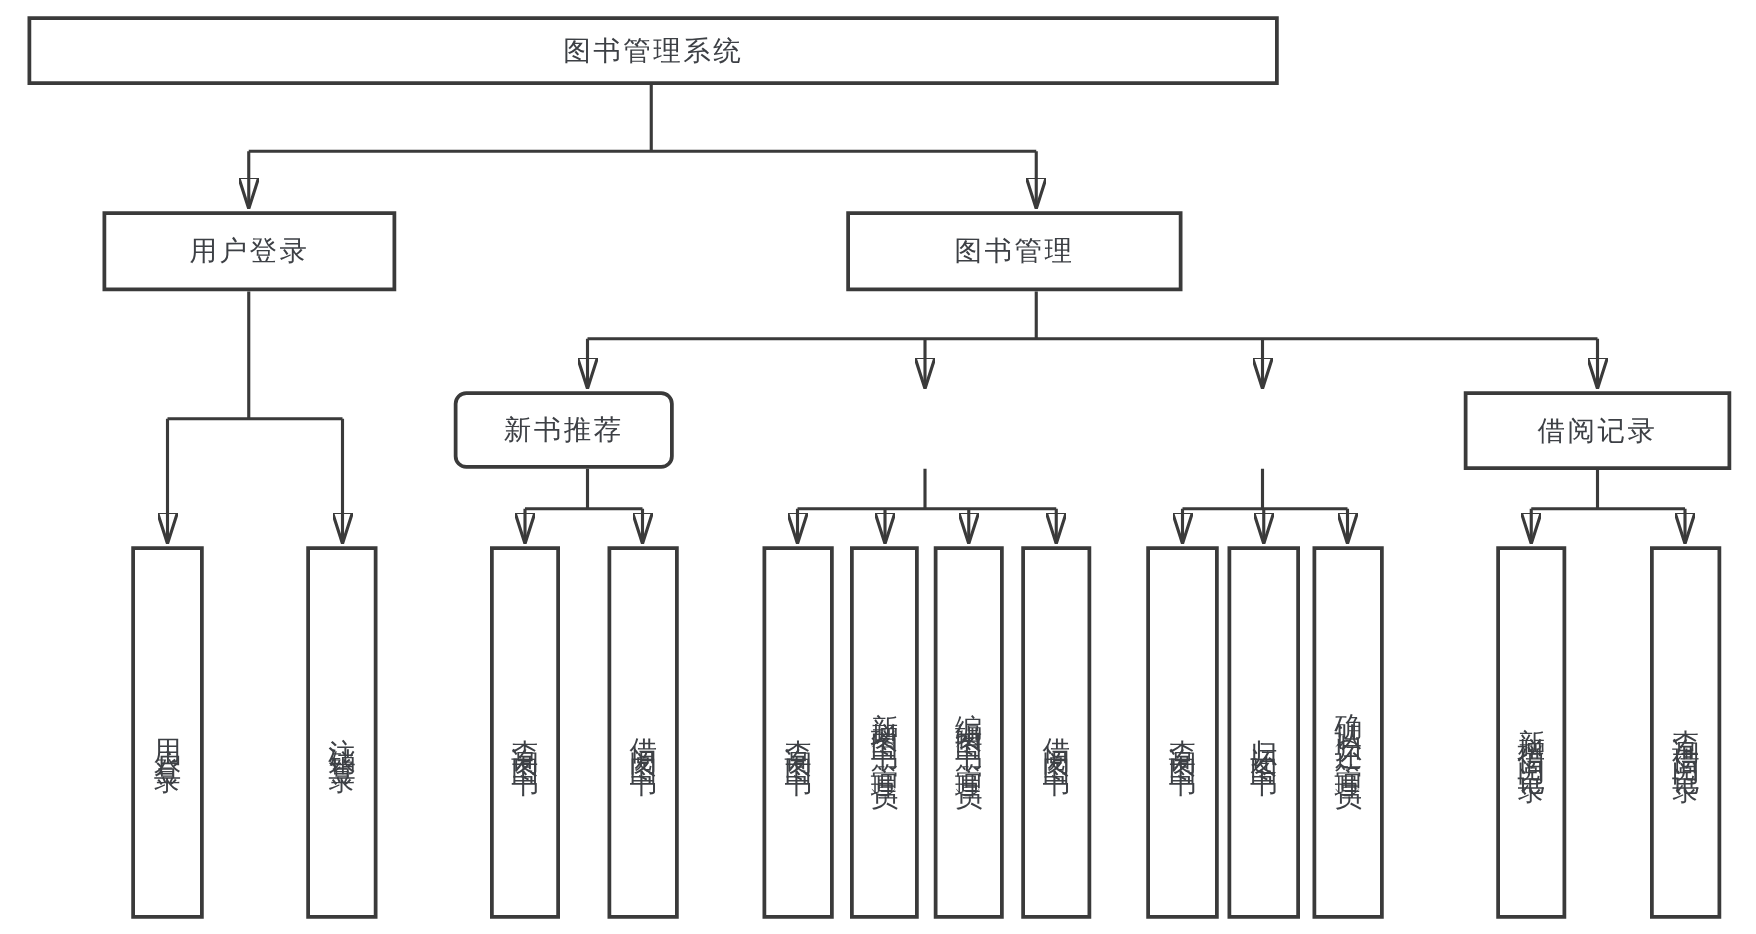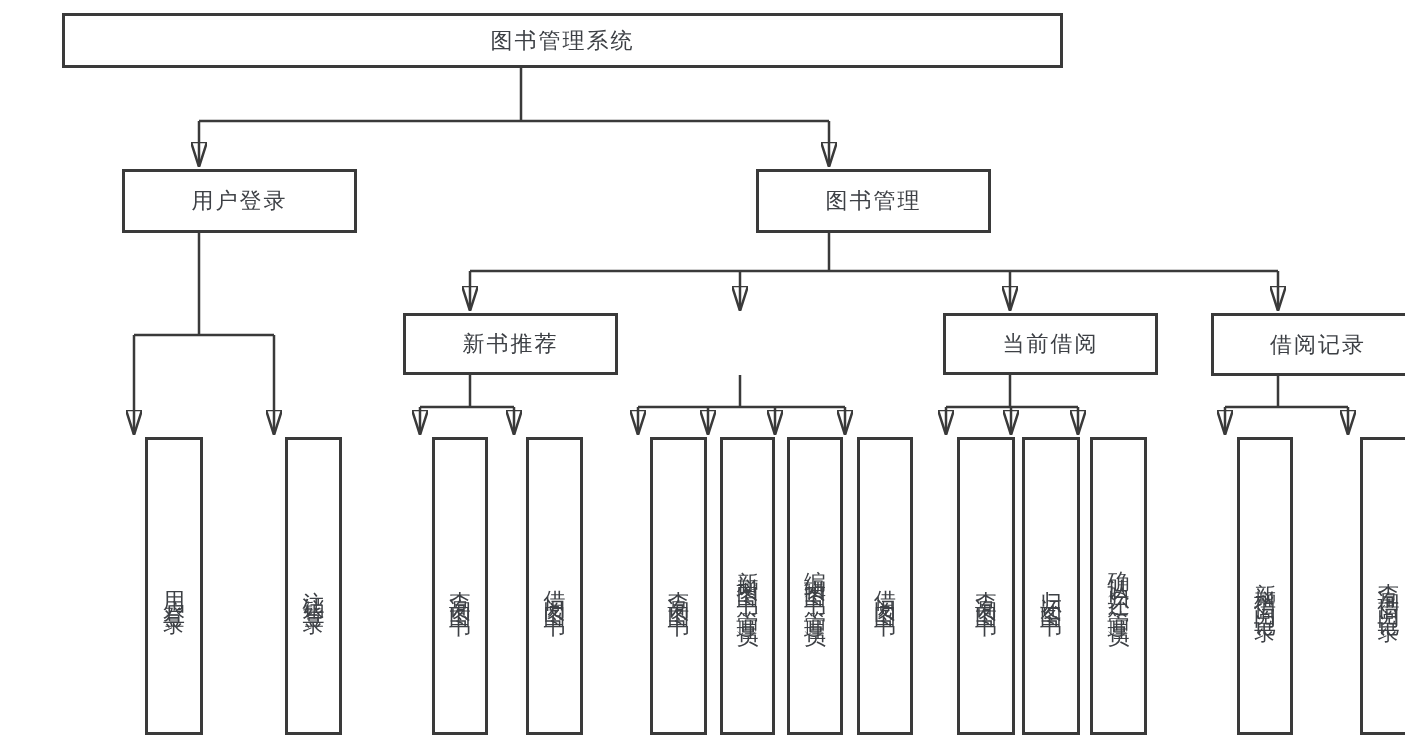--- a/index.html
+++ b/index.html
@@ -16,21 +16,20 @@
     box-sizing: border-box;
     border: 3px solid #3a3a3a;
     background: #ffffff;
     display: flex;
     align-items: center;
     justify-content: center;
     color: #3d4045;
     font-size: 22px;
     letter-spacing: 2px;
     z-index: 2;
-    margin-left: 40px;
   }
   .leaf {
     writing-mode: vertical-rl;
     text-orientation: mixed;
     letter-spacing: 8px;
     line-height: 1;
     font-size: 22px;
     padding-top: 6px;
   }
   #edges {
@@ -98,24 +97,23 @@
     <line x1="1078" y1="407" x2="1078" y2="434" marker-end="url(#arrow)"></line>
 
     <path d="M1278 375 V407 M1225 407 H1348"></path>
     <line x1="1225" y1="407" x2="1225" y2="434" marker-end="url(#arrow)"></line>
     <line x1="1348" y1="407" x2="1348" y2="434" marker-end="url(#arrow)"></line>
   </svg>
 
   <div class="box" style="left:22px; top:13px; width:1001px; height:55px;">图书管理系统</div>
 
   <div class="box" style="left:82px; top:169px; width:235px; height:64px;">用户登录</div>
-  <div class="box" style="left:716px; top:169px; width:235px; height:64px;font-family:Liberation Mono, monospace;">图书管理</div>
+  <div class="box" style="left:677px; top:169px; width:269px; height:64px;font-family:Liberation Mono, monospace;">图书管理</div>
 
-  <div class="box" style="left:363px; top:313px; width:215px; height:62px;">新书推荐</div>
-  <div class="box" style="left:903px; top:313px; width:215px; height:62px;">当前借阅</div>
+  <div class="box" style="left:363px; top:313px; width:176px; height:62px;border-radius:10px;">新书推荐</div>
   <div class="box" style="left:1171px; top:313px; width:214px; height:63px;">借阅记录</div>
 
   <div class="box leaf" style="left:105px; top:437px; width:58px; height:298px;">用户登录</div>
   <div class="box leaf" style="left:245px; top:437px; width:57px; height:298px;">注销登录</div>
 
   <div class="box leaf" style="left:392px; top:437px; width:56px; height:298px;">查询图书</div>
   <div class="box leaf" style="left:486px; top:437px; width:57px; height:298px;">借阅图书</div>
 
   <div class="box leaf" style="left:610px; top:437px; width:57px; height:298px;">查询图书</div>
   <div class="box leaf" style="left:680px; top:437px; width:55px; height:298px;">新增图书（管理员）</div>

